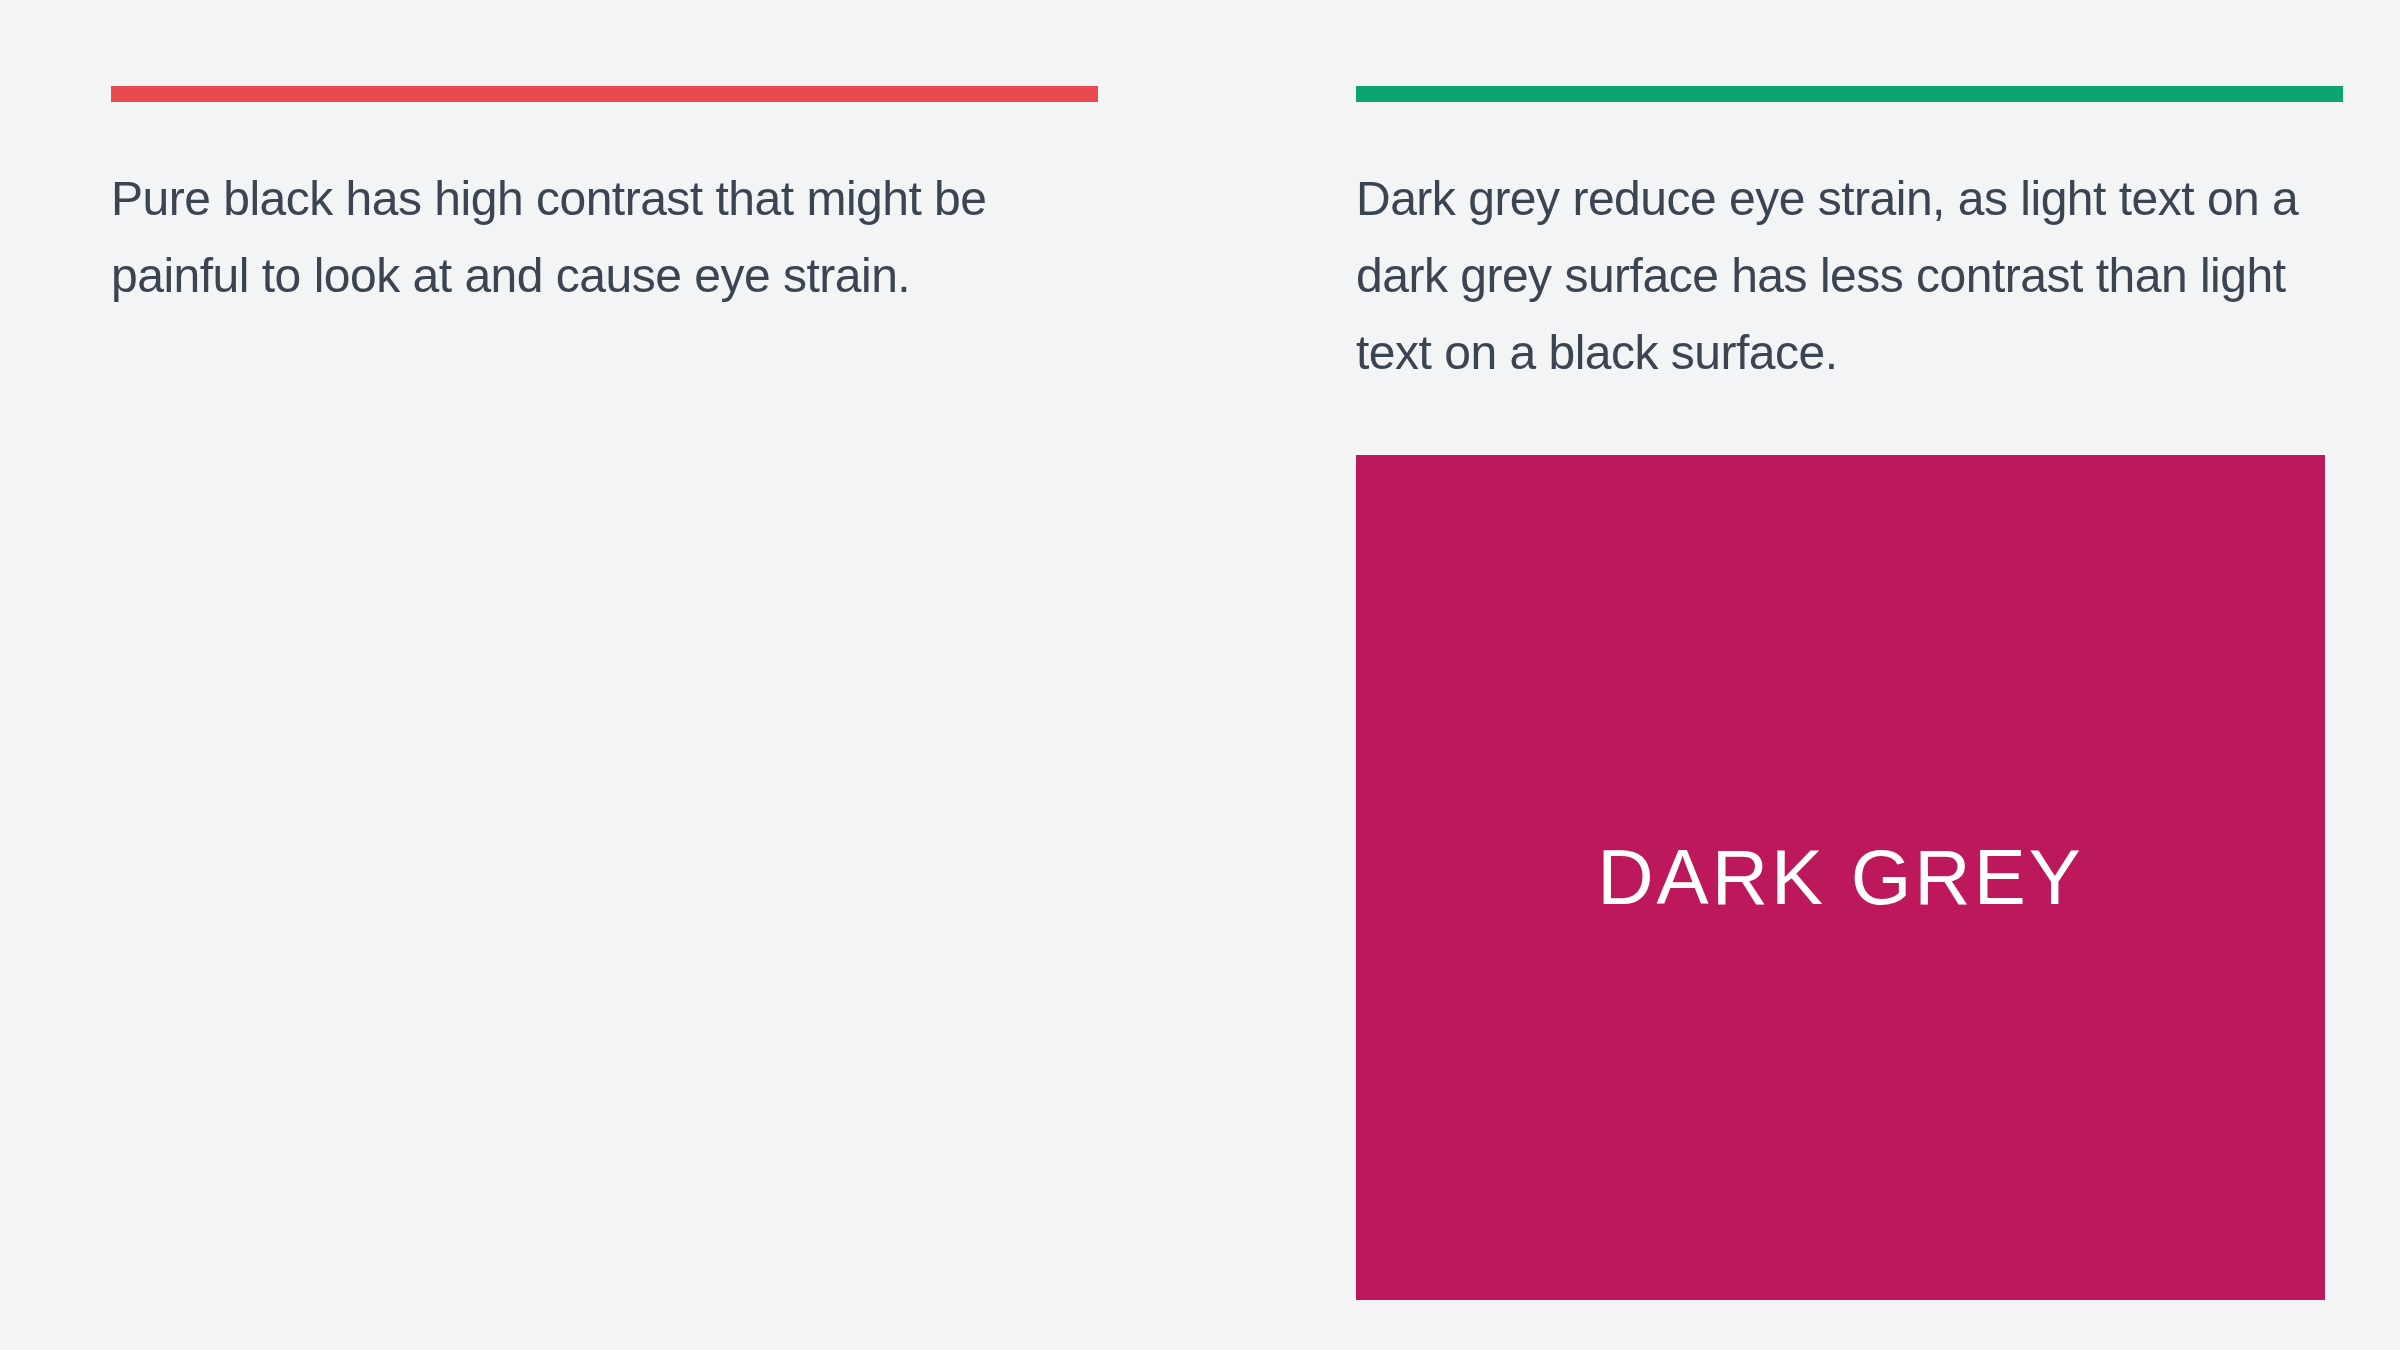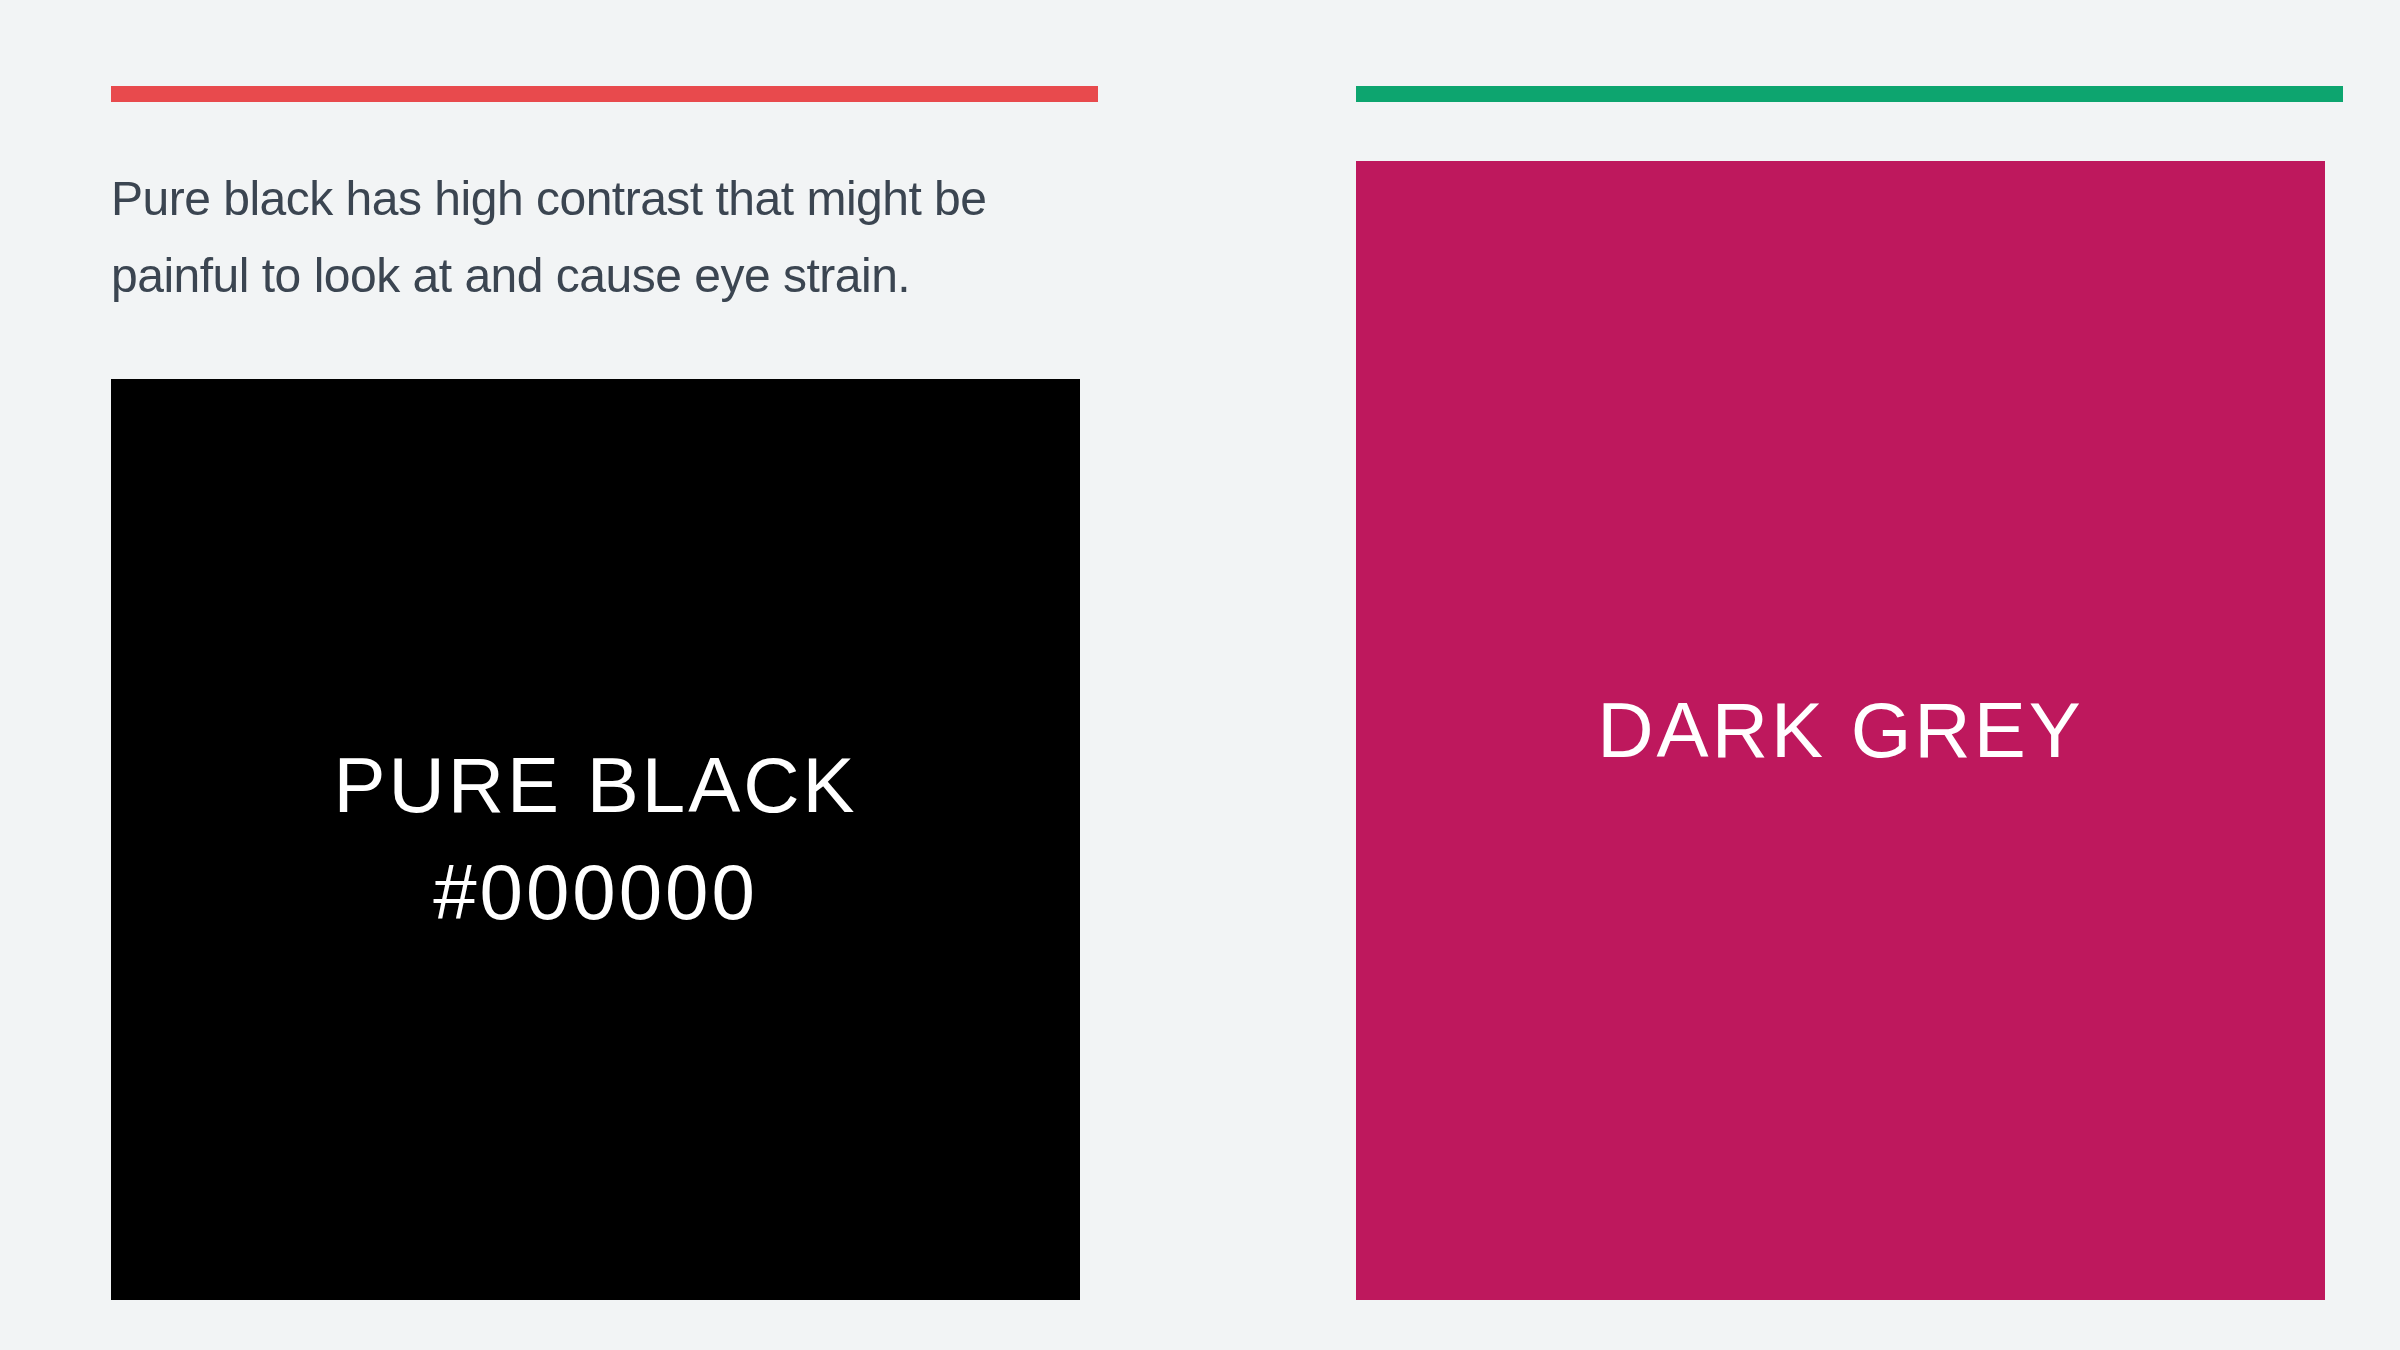--- a/index.html
+++ b/index.html
@@ -62,28 +62,23 @@
       line-height: 1.25;
       font-family: "Futura", "Century Gothic", -apple-system, sans-serif;
     }
   </style>
 </head>
 <body>
 
 <div class="column">
   <div class="accent-bar accent-red"></div>
   <p class="description">Pure black has high contrast that might be painful to look at and cause eye strain.</p>
-  <div class="swatch swatch-black">
-    <div class="swatch-label">
-      <div>PURE BLACK</div>
-      <div>#000000</div>
-    </div>
-  </div>
 </div>
 
 <div class="column">
   <div class="accent-bar accent-green"></div>
+  <p class="description">Dark grey reduce eye strain, as light text on a dark grey surface has less contrast than light text on a black surface.</p>
   <div class="swatch swatch-darkgrey">
     <div class="swatch-label">
       <div>DARK GREY</div>
     </div>
   </div>
 </div>
 
 </body></html>

